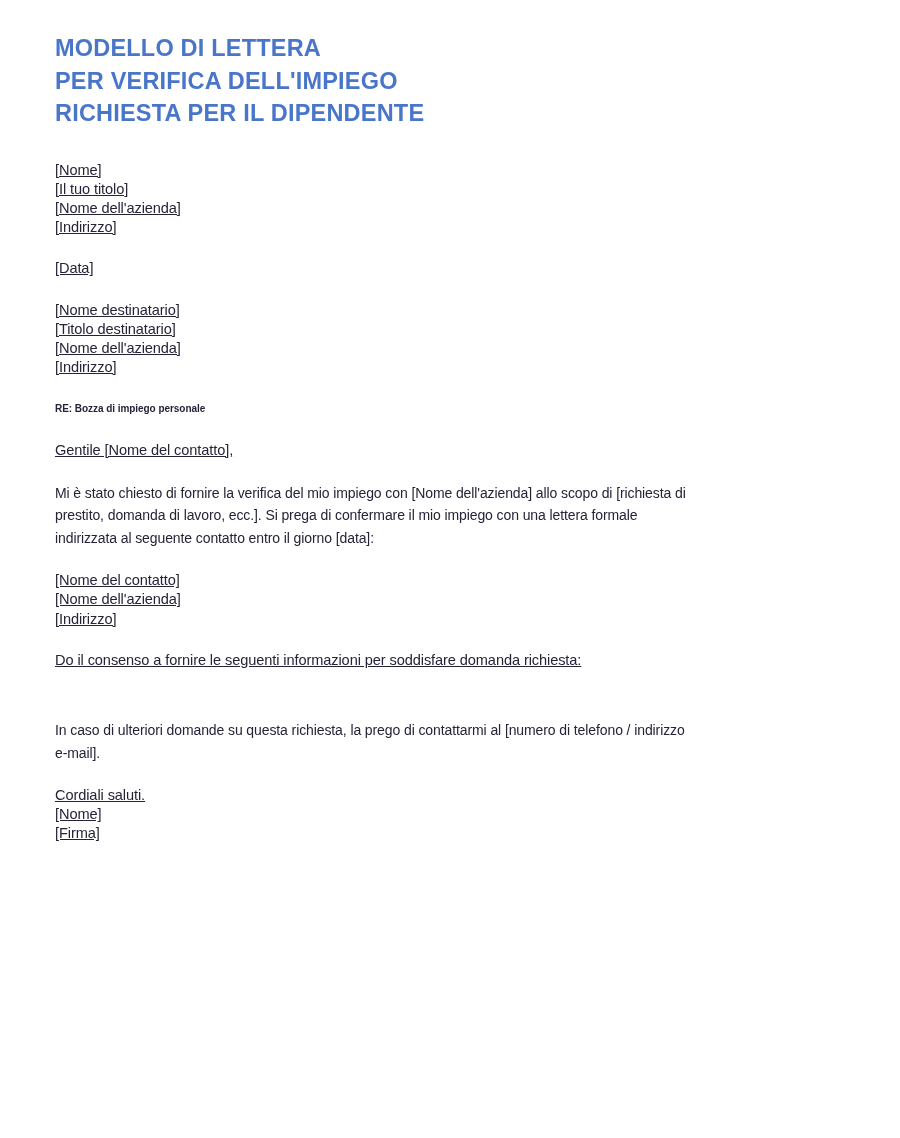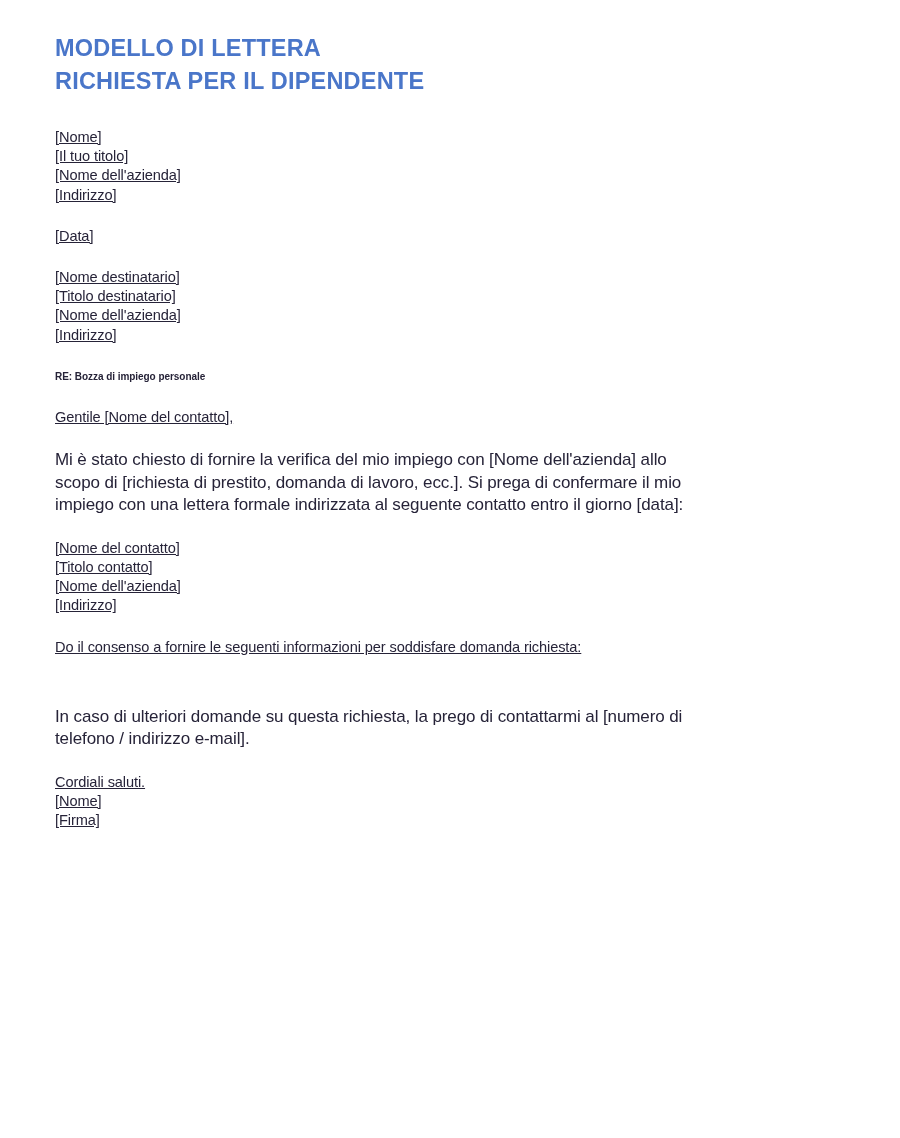--- a/index.html
+++ b/index.html
@@ -57,21 +57,21 @@
   .sender-block { margin-top: 31px; }
 
   .subject {
     font-weight: bold;
     font-size: 10px;
     line-height: 19.2px;
     letter-spacing: -0.05px;
   }
 
   .para {
-    font-size: 17px;
+    font-size: 14px;
     line-height: 22.5px;
     max-width: 762px;
     text-align: left;
     letter-spacing: -0.1px;
   }
 
   
   .bullets {
     list-style: none;
     margin: 0;
@@ -95,20 +95,21 @@
     background: #1c1a2e;
   }
 </style>
 </head>
 <body>
 
 <div class="page">
 
   <h1 class="doc-title">
     <span class="title-line">MODELLO DI LETTERA</span>
+    <span class="title-line">PER VERIFICA DELL'IMPIEGO</span>
     <span class="title-line">RICHIESTA PER IL DIPENDENTE</span>
   </h1>
 
   <div class="block sender-block">
     <span class="line">[Nome]</span>
     <span class="line">[Il tuo titolo]</span>
     <span class="line">[Nome dell'azienda]</span>
     <span class="line">[Indirizzo]</span>
   </div>
 
@@ -136,21 +137,20 @@
   <div class="block">Gentile [Nome del contatto],</div>
 
   <div class="gap-md"></div>
 
   <p class="para" style="margin:0;">Mi è stato chiesto di fornire la verifica del mio impiego con [Nome dell'azienda] allo scopo di [richiesta di prestito, domanda di lavoro, ecc.]. Si prega di confermare il mio impiego con una lettera formale indirizzata al seguente contatto entro il giorno [data]:</p>
 
   <div class="gap-md"></div>
 
   <div class="block">
     <span class="line">[Nome del contatto]</span>
-    <span class="line">[Titolo contatto]</span>
     <span class="line">[Nome dell'azienda]</span>
     <span class="line">[Indirizzo]</span>
   </div>
 
   <div class="gap-md"></div>
 
   <div class="block">Do il consenso a fornire le seguenti informazioni per soddisfare domanda richiesta:</div>
 
   <div class="gap-md"></div>
 

